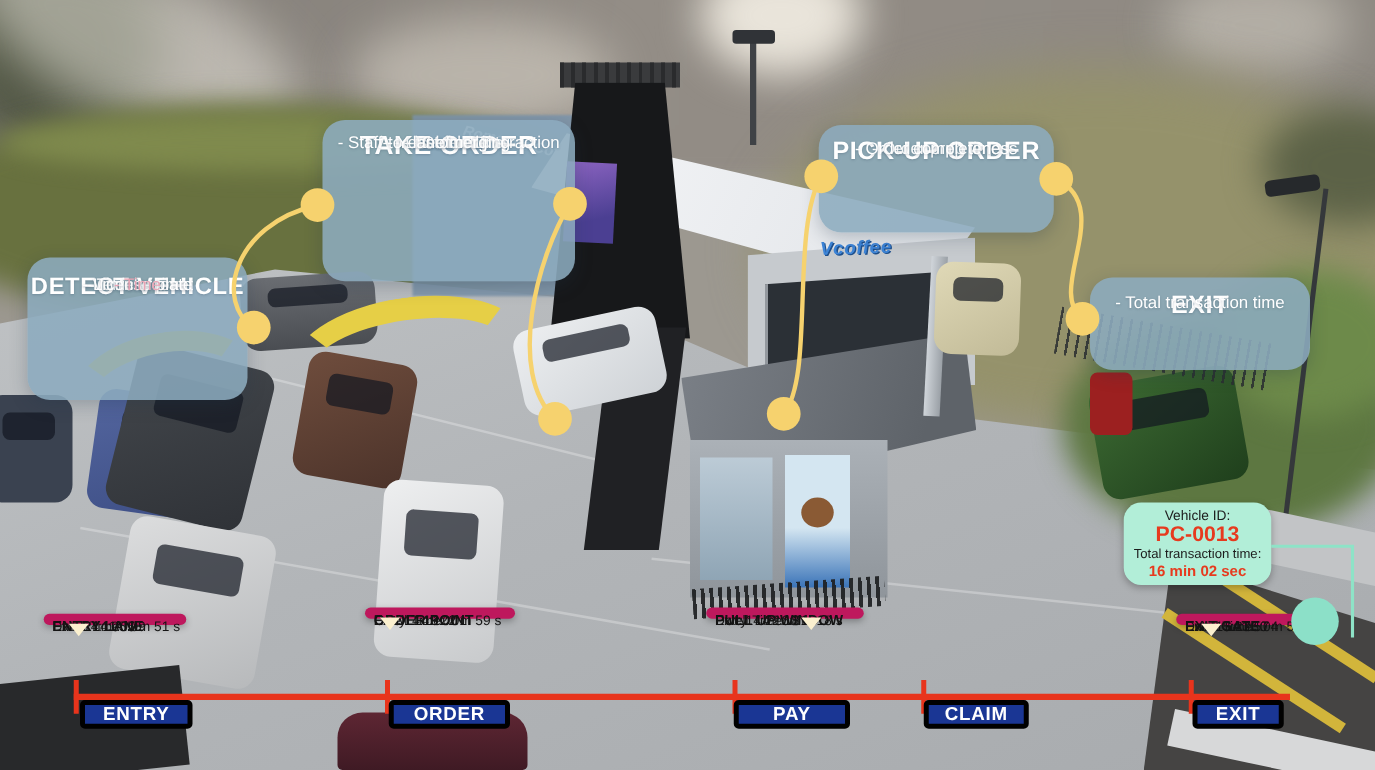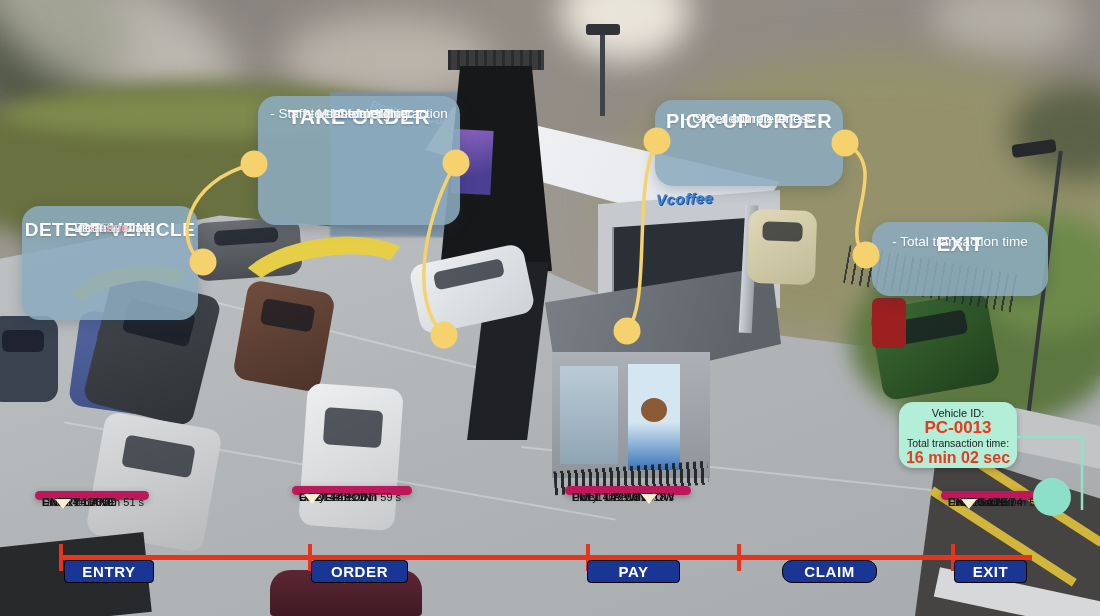--- a/index.html
+++ b/index.html
@@ -142,34 +142,34 @@
   #note-pay{left:565px;top:486px;width:126px;}
   #note-exit{left:941px;top:491px;width:110px;}
   #note-entry .ptr{left:20px;} #note-order .ptr{left:12px;}
   #note-pay .ptr{left:76px;}   #note-exit .ptr{left:20px;}
 
   
   .tl{z-index:5;background:#e8341c;}
   #tl-line{left:59px;top:555px;width:973px;height:5px;}
   .tick{top:544px;width:4px;height:27px;}
   #tick1{left:59px;} #tick2{left:308px;} #tick3{left:586px;} #tick4{left:737px;} #tick5{left:951px;}
-  .stage{z-index:6;top:560px;height:23px;background:#1a3694;border:1px solid #000000;border-radius:4px;
+  .stage{z-index:6;top:560px;height:23px;background:#1a3694;border:4px solid #000000;border-radius:4px;
          color:#fff;font-size:15px;font-weight:600;letter-spacing:.6px;display:flex;
          align-items:center;justify-content:center;}
   #st-entry{left:64px;width:90px;} #st-order{left:311px;width:97px;text-align:center;} #st-pay{left:587px;width:93px;}
-  #st-claim{left:782px;width:95px;border-radius:10px;} #st-exit{left:954px;width:73px;}
+  #st-claim{left:739px;width:84px;} #st-exit{left:954px;width:73px;}
 
   
   #summary{z-index:7;left:899px;top:402px;width:118px;height:66px;background:#b2eed8;border-radius:14px;
            text-align:center;padding-top:5px;box-shadow:0 2px 6px rgba(0,0,0,.25);}
   #summary span{position:static;display:block;}
   .sum-label{font-size:11px;color:#1c1c1c;line-height:12px;}
   .sum-label2{font-size:10.5px;color:#1c1c1c;line-height:12px;}
   .sum-red{font-size:17px;font-weight:bold;color:#e73a1e;line-height:18px;}
-  .sum-red2{font-size:16px;font-weight:bold;color:#e73a1e;line-height:17px;}
+  .sum-red2{font-size:12px;font-weight:bold;color:#e73a1e;line-height:17px;}
 
   #overlay-svg{left:0;top:0;z-index:8;pointer-events:none;}
 </style>
 </head>
 <body>
 
 <div id="stage">
 
   <div>
     <div id="road-top"></div>

